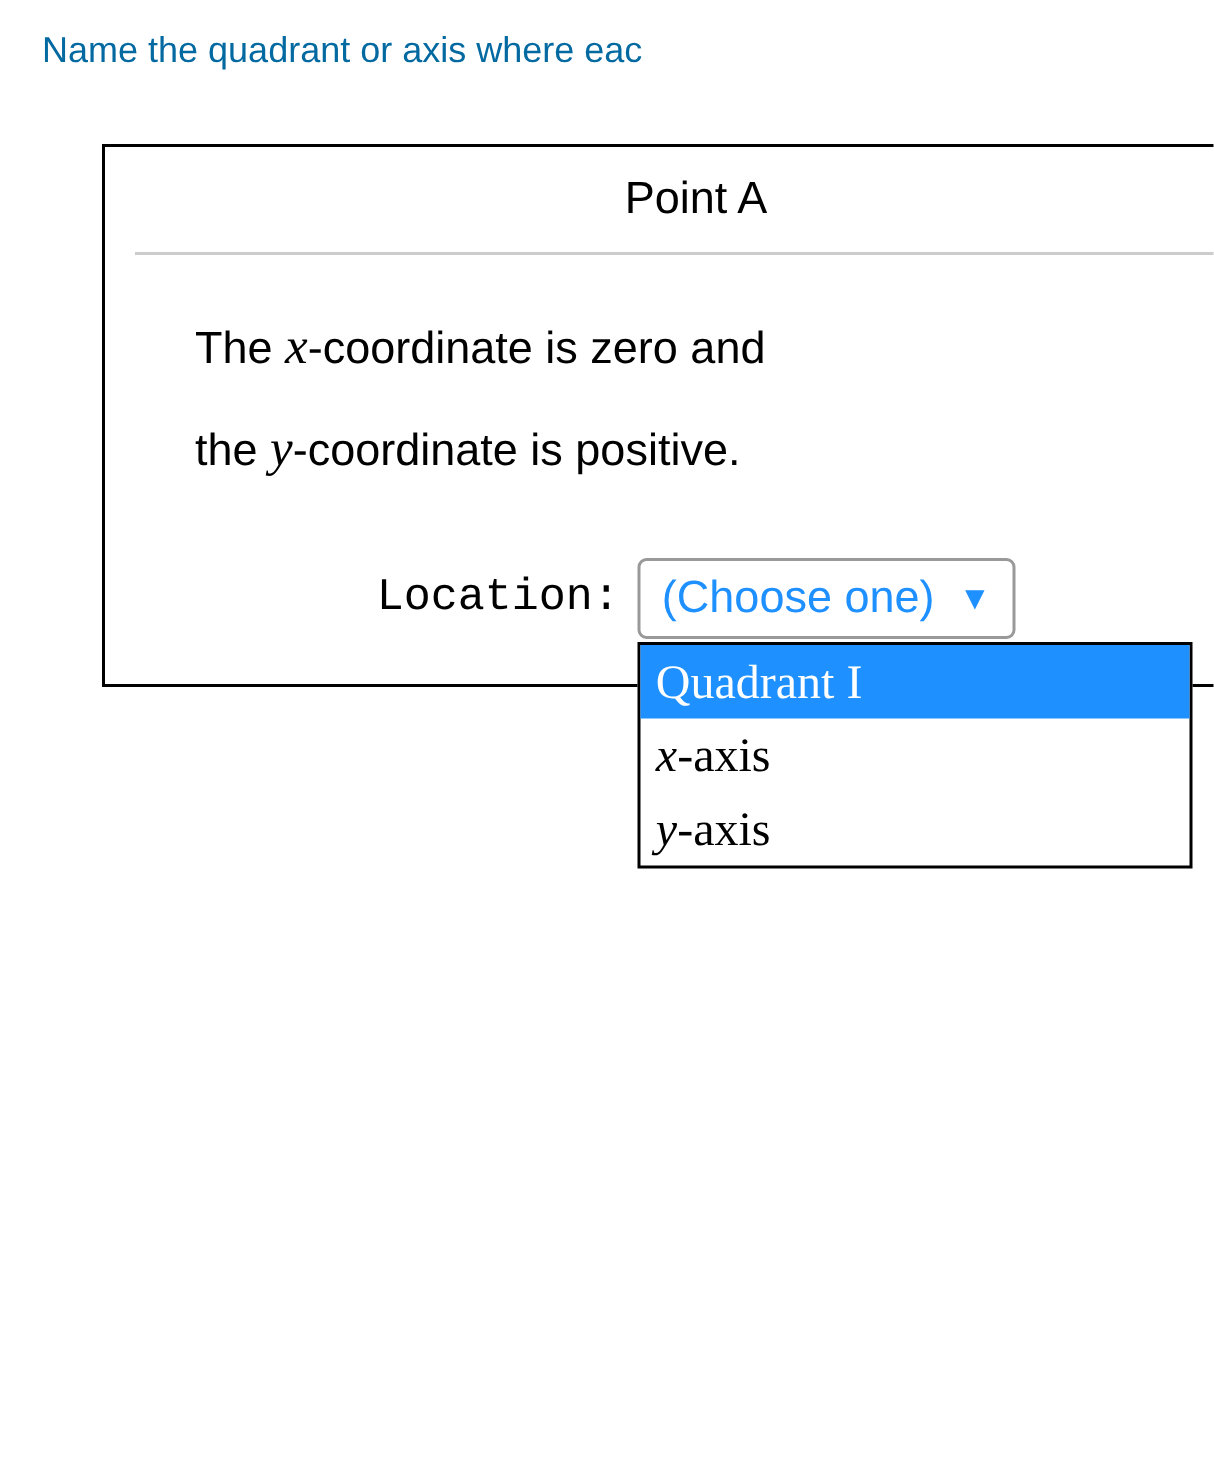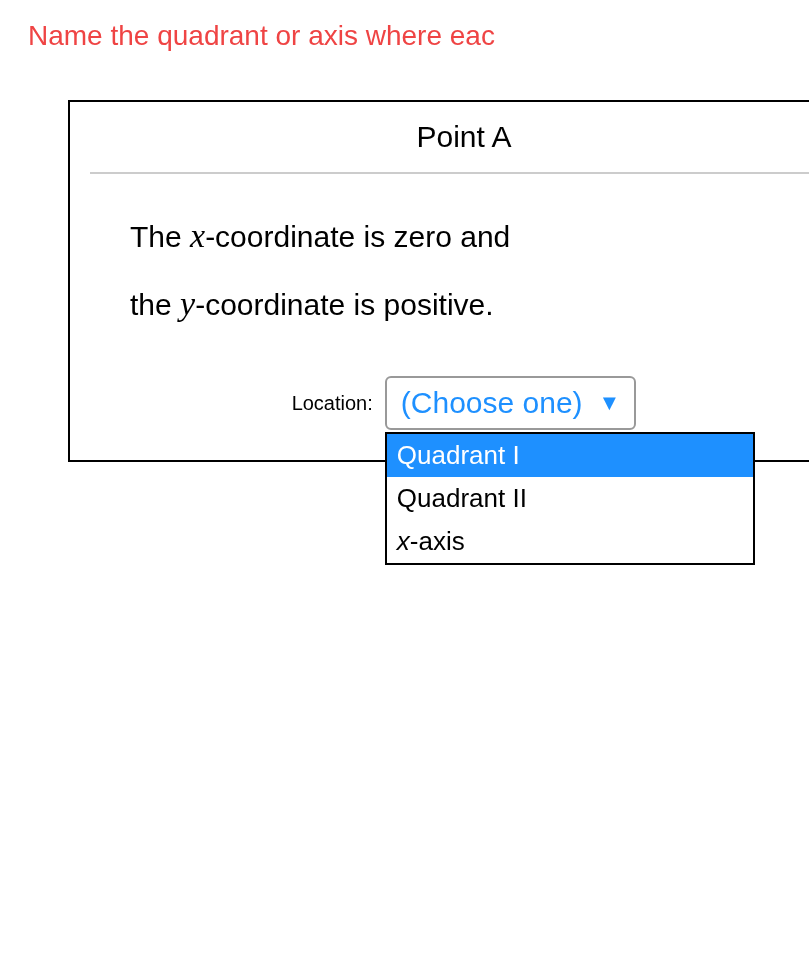--- a/index.html
+++ b/index.html
@@ -11,22 +11,22 @@
     font-family: Verdana, Geneva, sans-serif;
     background: #fff;
     width: 809px;
     height: 974px;
     overflow: hidden;
   }
   .container {
     padding: 20px 0 0 28px;
   }
   .instruction {
-    font-size: 28px;
-    color: #ef4444;
+    font-size: 24px;
+    color: #0369a1;
     margin-bottom: 48px;
     white-space: nowrap;
   }
   .card {
     margin-left: 40px;
     width: 770px;
     border: 2px solid #000;
     border-right: none;
     padding-left: 20px;
   }
@@ -51,21 +51,22 @@
   }
   .location-row {
     display: flex;
     align-items: center;
     justify-content: center;
     margin-top: 38px;
     gap: 12px;
     position: relative;
   }
   .location-label {
-    font-size: 20px;
+    font-size: 30px;
+    font-family: Liberation Mono, monospace;
   }
   .select-wrap {
     position: relative;
   }
   .select-box {
     border: 2px solid #999;
     border-radius: 6px;
     padding: 8px 14px;
     display: flex;
     align-items: center;
@@ -87,22 +88,22 @@
     top: 100%;
     left: 0;
     border: 2px solid #000;
     border-top: 2px solid #000;
     background: #fff;
     width: 370px;
     margin-top: 2px;
     z-index: 10;
   }
   .dropdown-option {
-    font-family: Liberation Sans, sans-serif;
-    font-size: 26px;
+    font-family: Liberation Serif, serif;
+    font-size: 32px;
     padding: 6px 10px;
     color: #000;
     cursor: pointer;
   }
   .dropdown-option.highlighted {
     background: #1e90ff;
     color: #fff;
   }
   .axis-var {
     font-style: italic;
@@ -127,23 +128,23 @@
         <div class="select-wrap">
           <div class="select-box">
             <span class="select-placeholder">(Choose one)</span>
             <span class="select-caret">▼</span>
           </div>
           <div class="dropdown">
             <div class="dropdown-option highlighted">
               <span>Quadrant </span><span>I</span>
             </div>
             <div class="dropdown-option">
-              <span>Quadrant </span><span>II</span>
+              <span class="axis-var">x</span><span>-axis</span>
             </div>
             <div class="dropdown-option">
-              <span class="axis-var">x</span><span>-axis</span>
+              <span class="axis-var">y</span><span>-axis</span>
             </div>
           </div>
         </div>
       </div>
     </div>
   </div>
 </div>
 
 </body></html>

